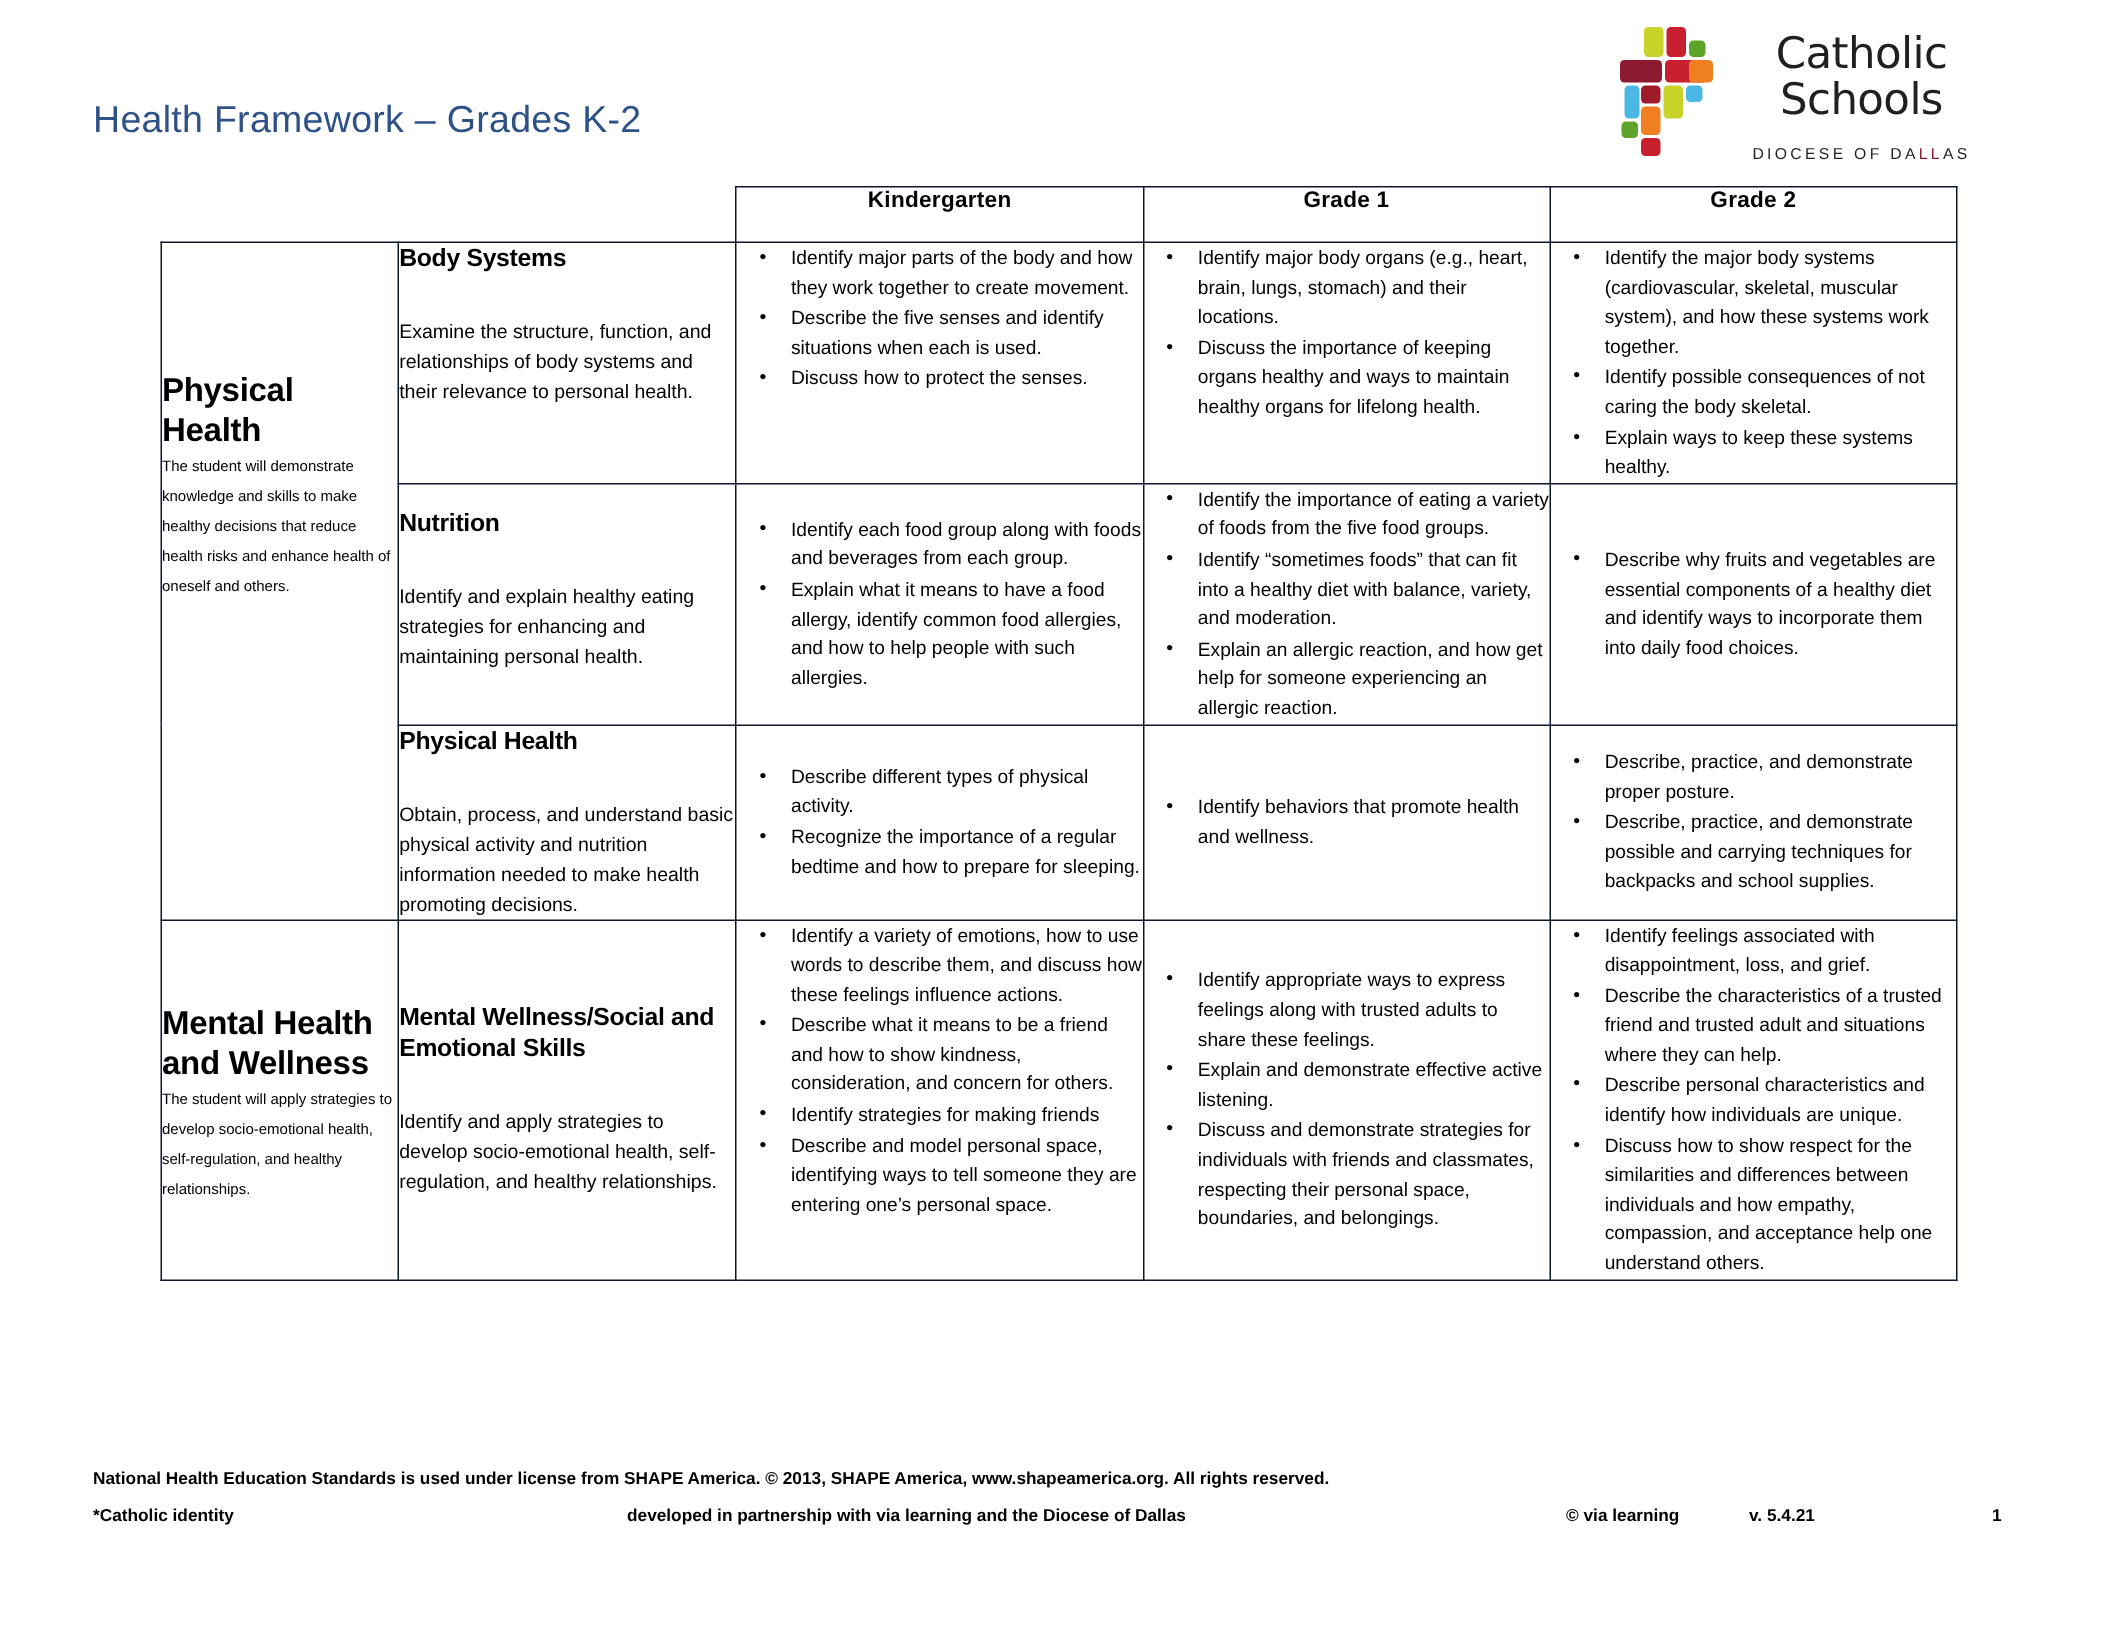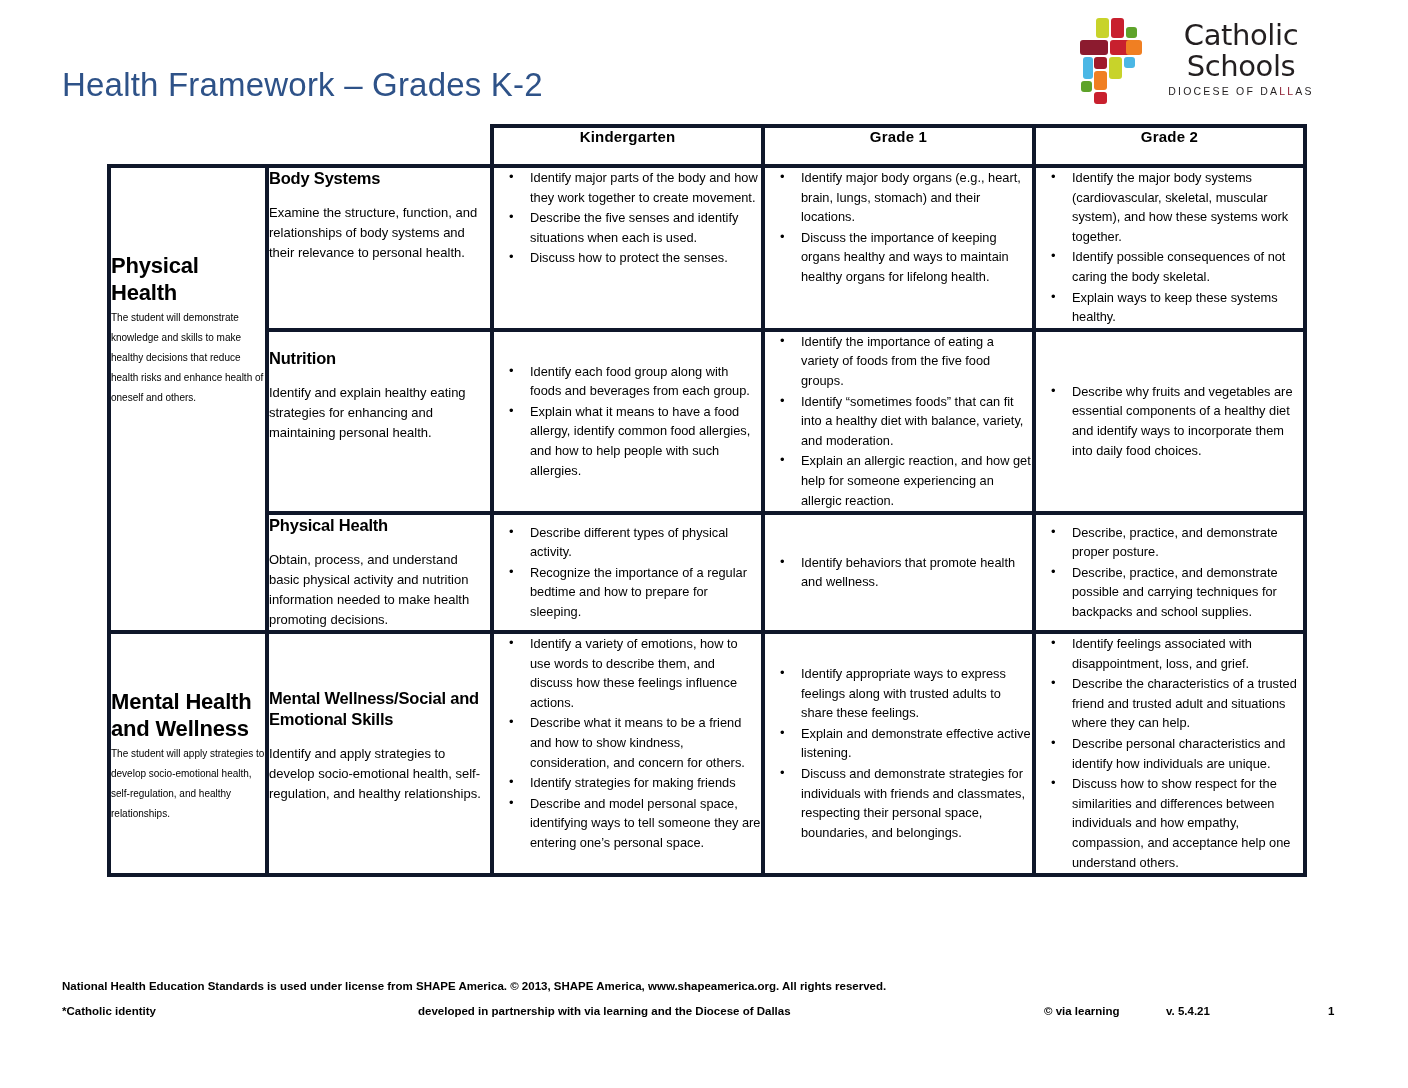--- a/index.html
+++ b/index.html
@@ -21,21 +21,21 @@
     position: absolute;
     top: 0;
     left: 0;
     width: 1408px;
     height: 120px;
   }
   .doc-title {
     position: absolute;
     left: 62px;
     top: 66px;
-    font-size: 33px;
+    font-size: 25px;
     color: #2e5288;
     letter-spacing: .2px;
     white-space: nowrap;
   }
 
   
   .logo {
     position: absolute;
     right: 78px;
     top: 18px;
@@ -62,39 +62,39 @@
     text-align: center;
   }
   .logo-line1, .logo-line2 {
     font-family: "DejaVu Sans", sans-serif;
     font-size: 29px;
     line-height: 31px;
     color: #231f20;
     letter-spacing: -0.4px;
   }
   .logo-sub {
-    margin-top: 3px;
+    margin-top: 15px;
     font-size: 10.5px;
     letter-spacing: 2.2px;
     color: #8c1b2f;
     font-family: "Liberation Sans", sans-serif;
   }
   .logo-sub span.dark { color: #231f20; }
 
   
   .framework-table {
     position: absolute;
     left: 107px;
     top: 124px;
     width: 1198px;
     border-collapse: collapse;
     table-layout: fixed;
   }
   .framework-table td, .framework-table th {
-    border: 4px solid #0f172a;
+    border: 1px solid #0f172a;
     vertical-align: top;
     padding: 0;
   }
   .col-strand  { width: 158px; }
   .col-topic   { width: 225px; }
   .col-grade   { width: 271px; }
 
   thead td.spacer {
     border: 0 none;
     background: transparent;
@@ -124,21 +124,21 @@
   .topic-cell { padding: 16px 14px 12px 10px; }
   .topic-title {
     font-size: 16.5px;
     font-weight: bold;
     line-height: 21px;
     letter-spacing: -0.2px;
   }
   .topic-desc {
     font-size: 13px;
     line-height: 20px;
-    margin-top: 14px;
+    margin-top: 28px;
   }
 
   .grade-cell { padding: 10px 8px 10px 6px; }
   .grade-cell.mid { vertical-align: middle; }
   ul.bullets {
     margin: 0;
     padding: 0 0 0 34px;
     list-style: none;
   }
   ul.bullets li {

